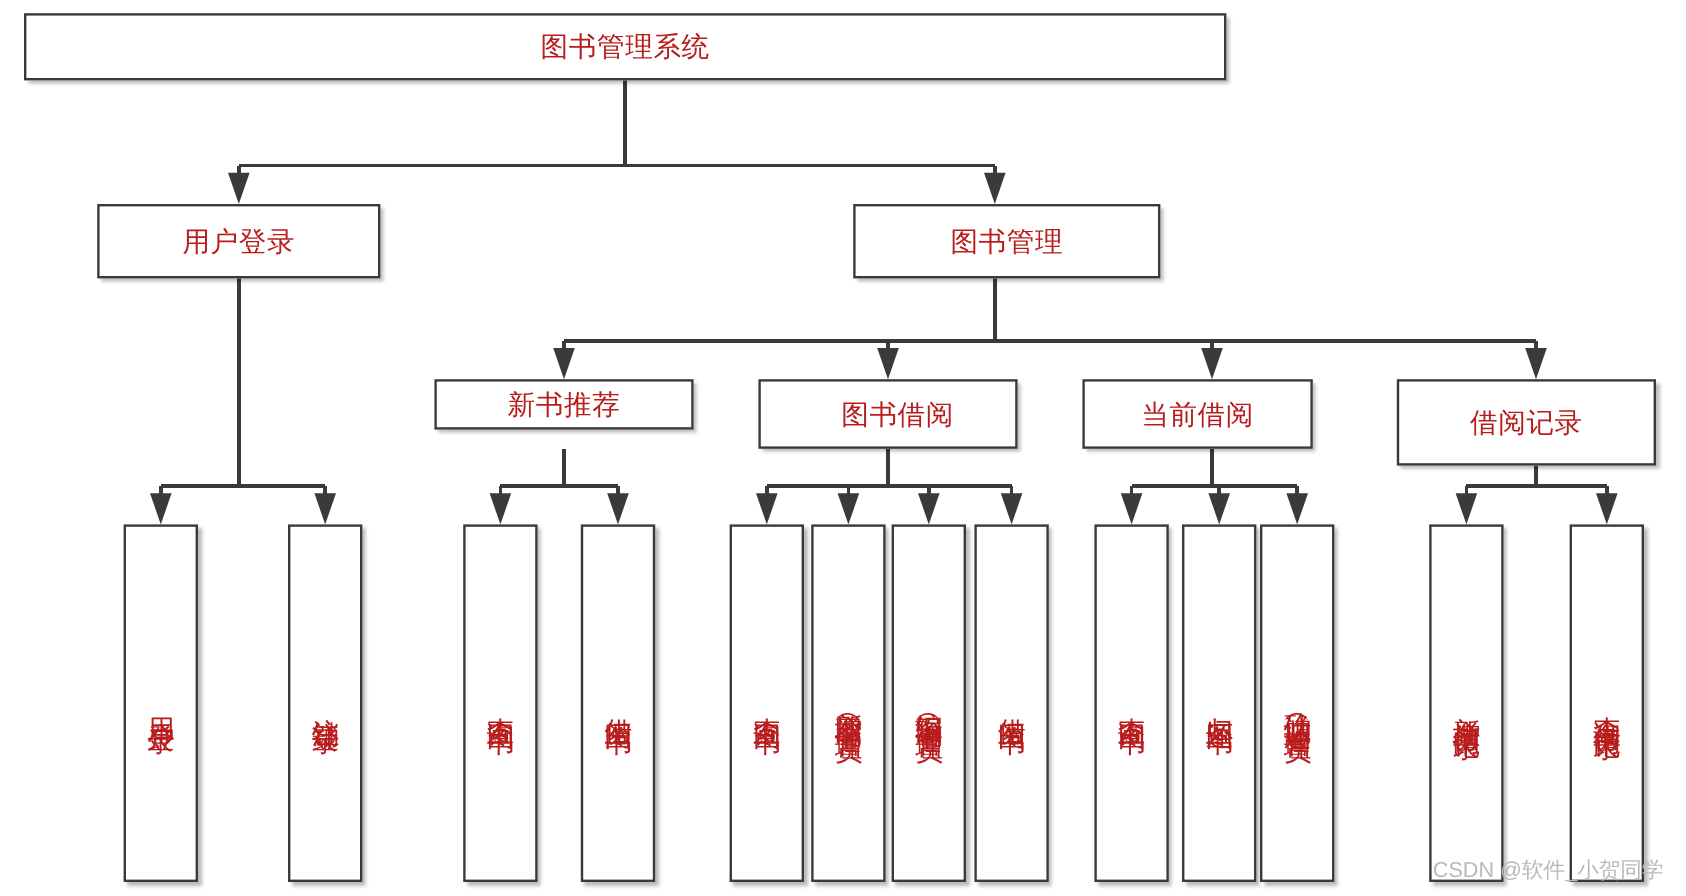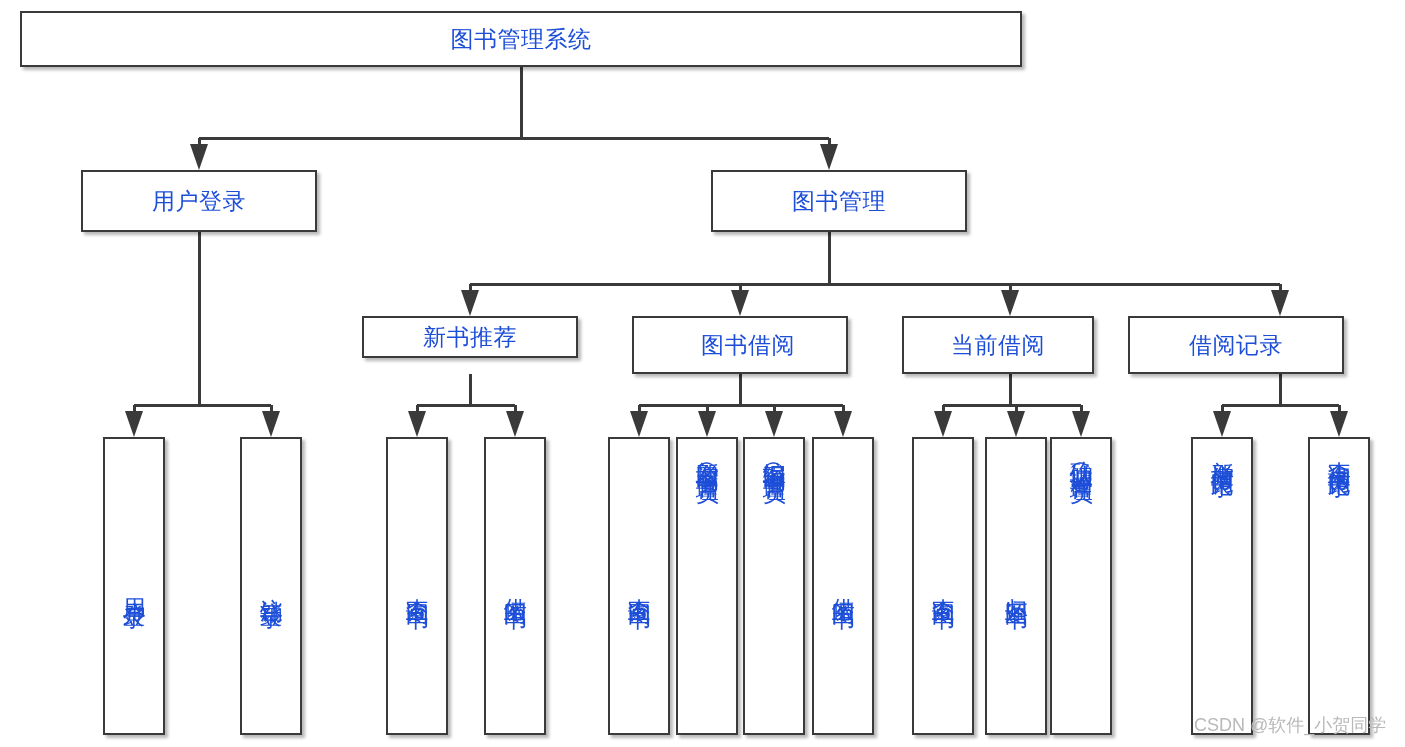--- a/index.html
+++ b/index.html
@@ -26,22 +26,23 @@
     position: absolute;
     box-sizing: border-box;
     background: #ffffff;
     border: 2px solid #3a3a3a;
     box-shadow: 3px 3px 3px rgba(0,0,0,0.28);
     display: flex;
     align-items: center;
     justify-content: center;
   }
   .node .label {
-    color: #1d4ed8;
+    color: #b91c1c;
     line-height: 1.14;
+    text-align: center;
     letter-spacing: 0.5px;
     white-space: pre-wrap;
   }
   .node.horiz .label {
     font-size: 23px;
     writing-mode: horizontal-tb;
   }
   .node.root .label {
     font-size: 23px;
   }
@@ -147,21 +148,21 @@
       </div>
       <div class="node horiz" style="left: 362px; top: 316px; width: 216px; height: 42px;">
         <span class="label">新书推荐</span>
       </div>
       <div class="node horiz" style="left: 632px; top: 316px; width: 216px; height: 58px; padding-left: 16px;">
         <span class="label">图书借阅</span>
       </div>
       <div class="node horiz" style="left: 902px; top: 316px; width: 192px; height: 58px;">
         <span class="label">当前借阅</span>
       </div>
-      <div class="node horiz" style="left: 1128px; top: 316px; width: 216px; height: 58px;">
+      <div class="node horiz" style="left: 1164px; top: 316px; width: 216px; height: 72px;">
         <span class="label">借阅记录</span>
       </div>
       <div class="node vert centered" style="left: 103px; top: 437px; width: 62px; height: 298px;">
         <span class="label">用户登录</span>
       </div>
       <div class="node vert centered" style="left: 240px; top: 437px; width: 62px; height: 298px;">
         <span class="label">注销登录</span>
       </div>
       <div class="node vert centered" style="left: 386px; top: 437px; width: 62px; height: 298px;">
         <span class="label">查询图书</span>

